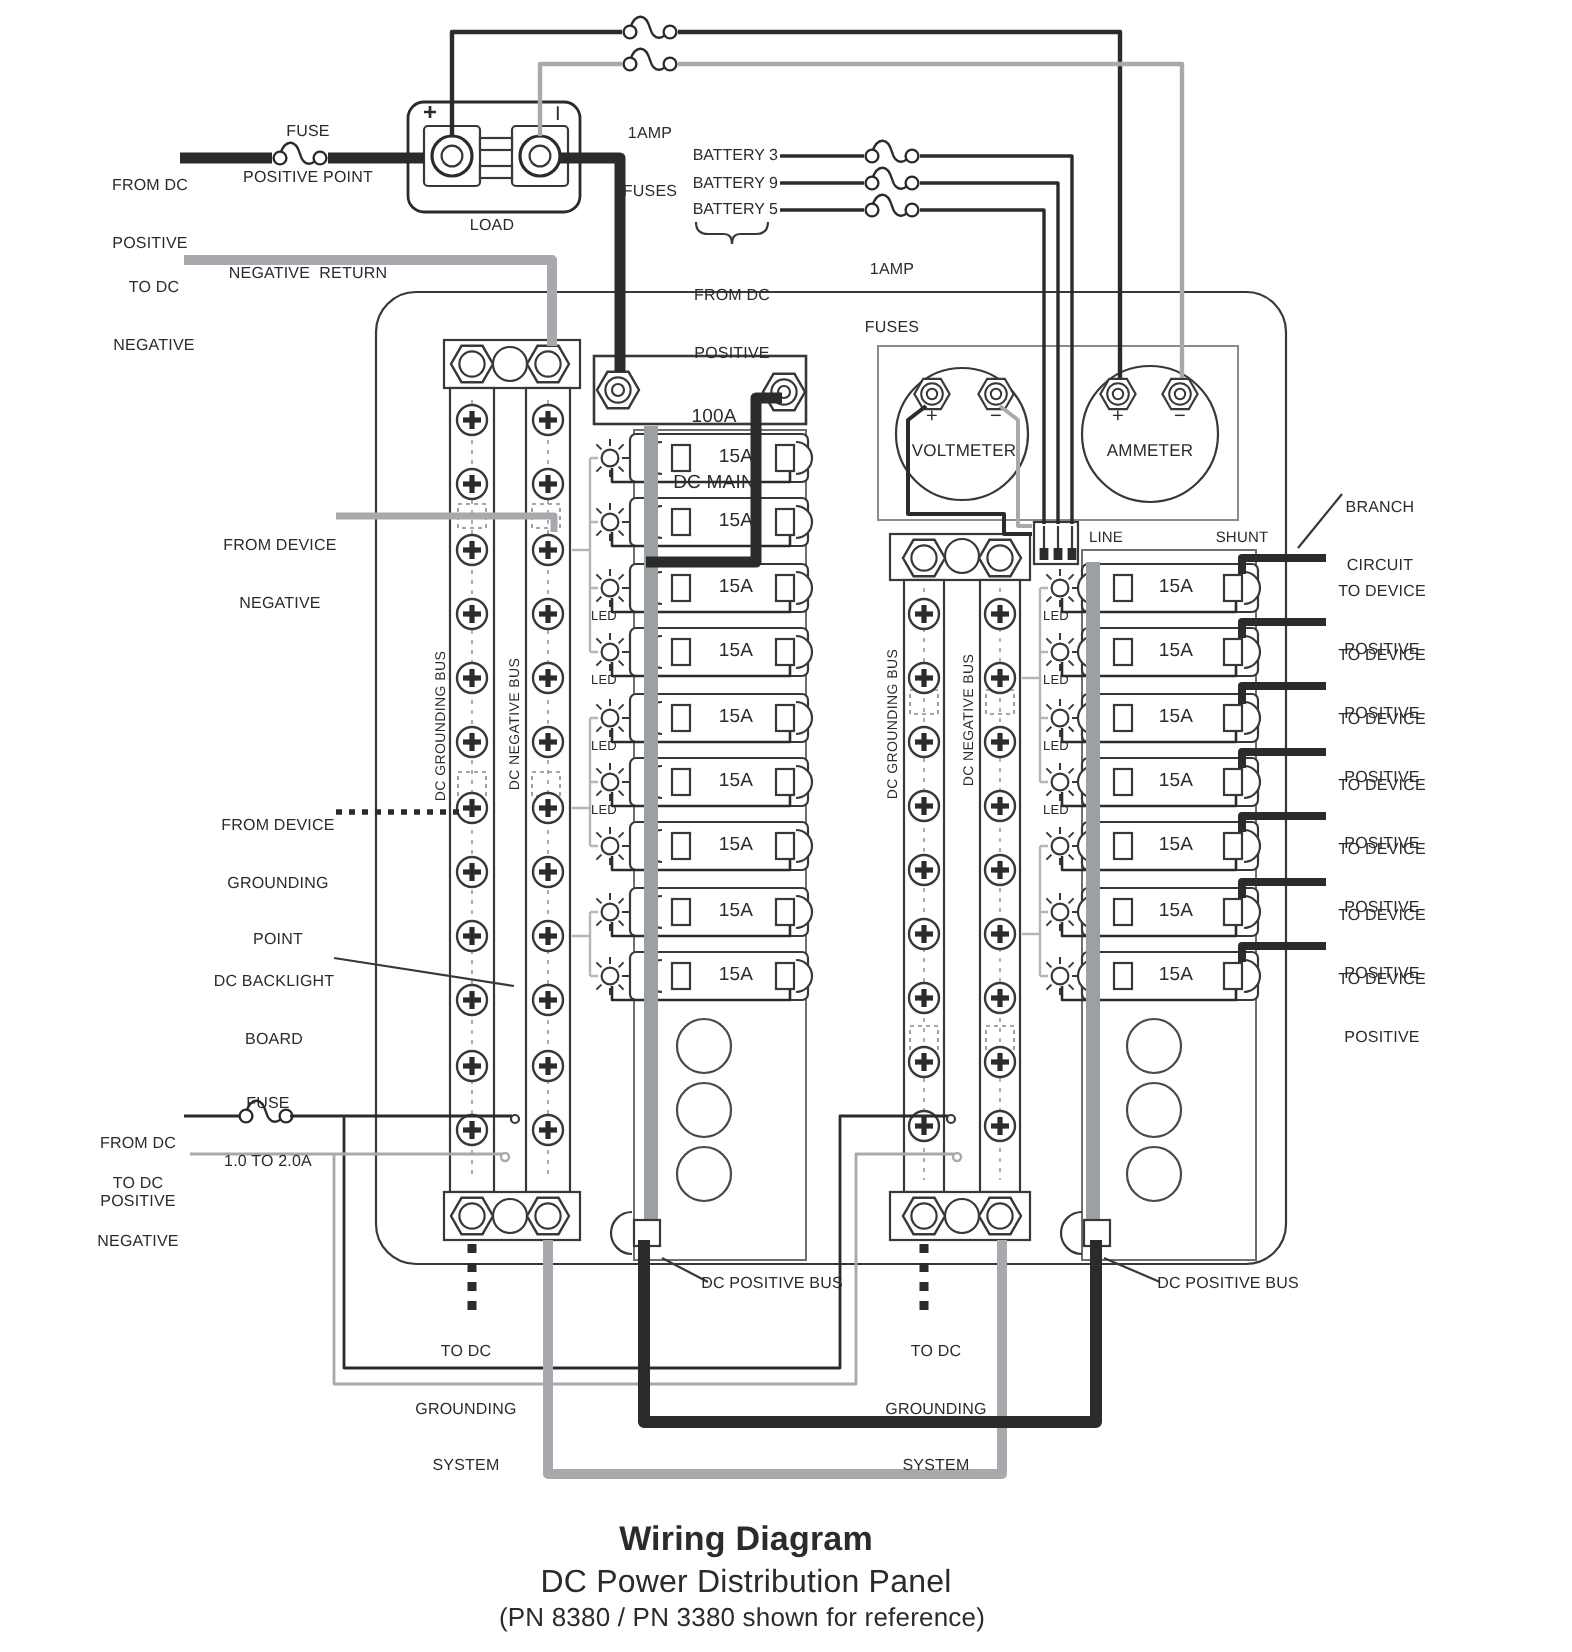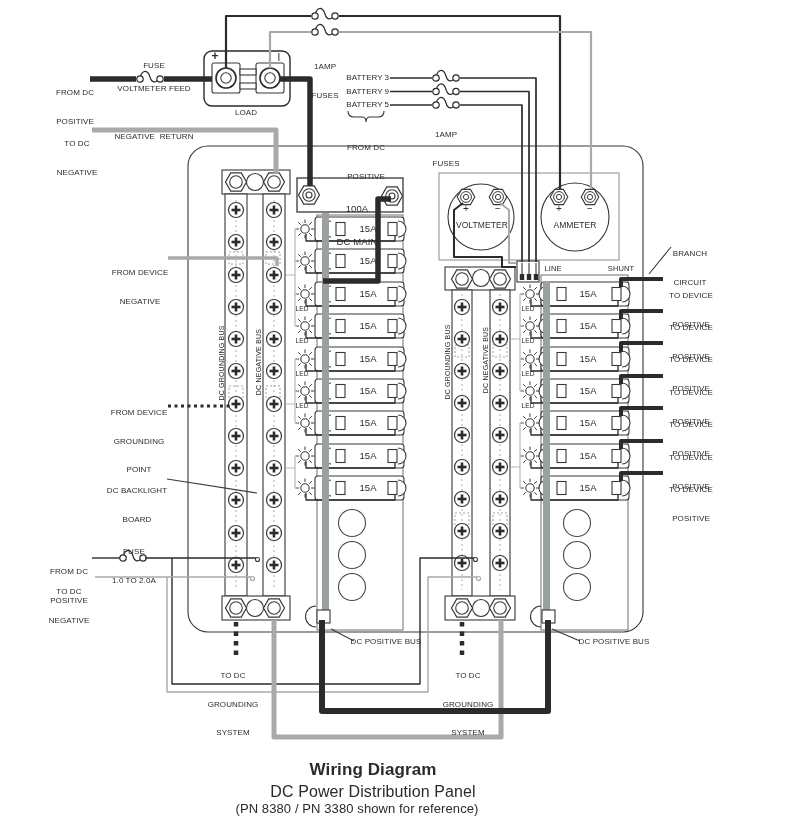--- a/index.html
+++ b/index.html
@@ -331,21 +331,21 @@
 <path class="sn" stroke-width="1" d="M552 629 L580 641"></path>
 <path class="sn" stroke-width="1" d="M167 479 L257 493"></path>
 </g>
 </svg>
 
 <div class="lb" style="left:75px;top:69px">
   <div>FROM DC</div>
   <div>POSITIVE</div>
 </div>
 <div class="lb" style="left:154px;top:61px">FUSE</div>
-<div class="lb" style="left:154px;top:84px">VOLTMETER FEED</div>
+<div class="lb" style="left:154px;top:84px">POSITIVE POINT</div>
 <div class="lb fs12" style="left:215px;top:52px">+</div>
 <div class="lb fs10" style="left:279px;top:53px">I</div>
 <div class="lb" style="left:246px;top:108px">LOAD</div>
 <div class="lb" style="left:325px;top:43px">
   <div>1AMP</div>
   <div>FUSES</div>
 </div>
 <div class="lb" style="left:77px;top:120px">
   <div>TO DC</div>
   <div>NEGATIVE</div>
@@ -473,15 +473,15 @@
 <div class="lb" style="left:468px;top:652px">
   <div>TO DC</div>
   <div>GROUNDING</div>
   <div>SYSTEM</div>
 </div>
 <div class="lb" style="left:386px;top:637px">DC POSITIVE BUS</div>
 <div class="lb" style="left:614px;top:637px">DC POSITIVE BUS</div>
 
 <div class="lb cap1" style="left:373px;top:760px">Wiring Diagram</div>
 <div class="lb cap2" style="left:373px;top:782px">DC Power Distribution Panel</div>
-<div class="lb cap3" style="left:357px;top:801px">(PN 8380 / PN 3380 shown for reference)</div>
+<div class="lb cap3" style="left:371px;top:801px">(PN 8380 / PN 3380 shown for reference)</div>
 
 </div>
 
 </body></html>

